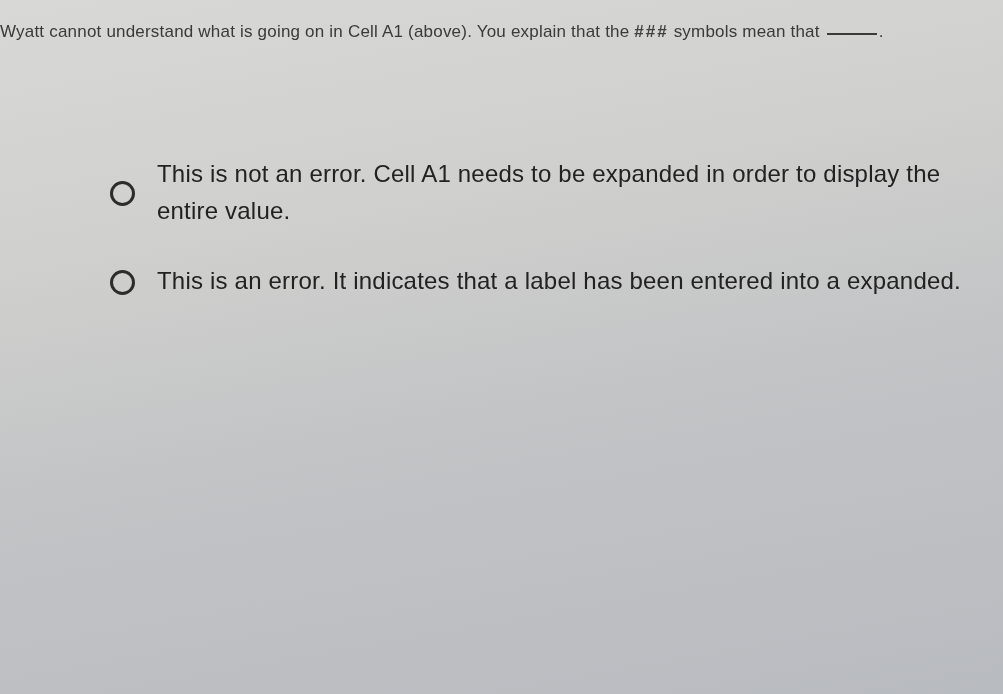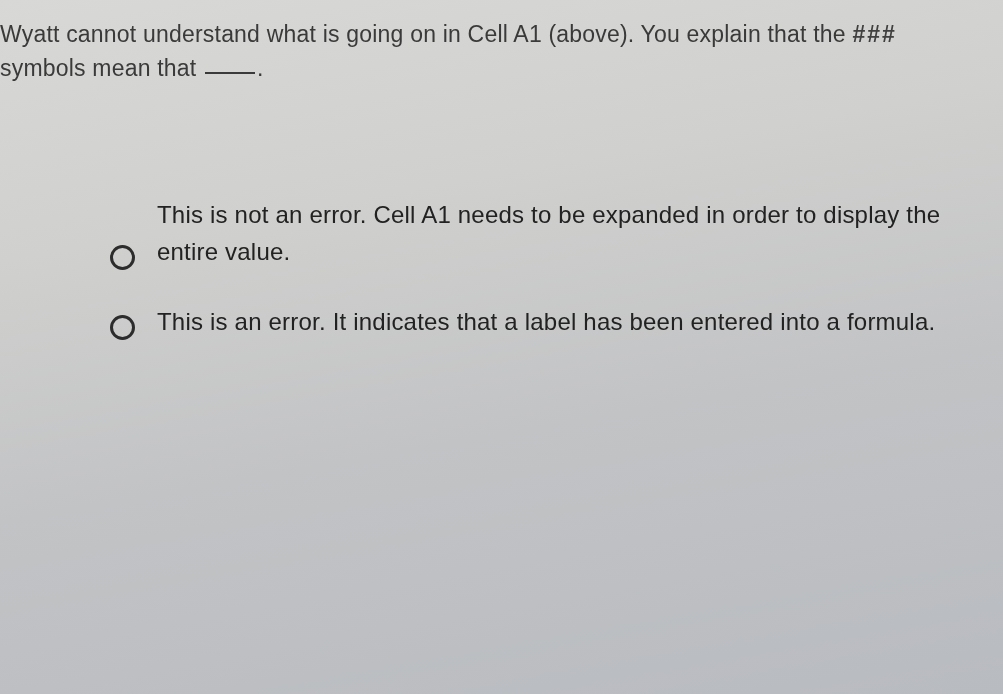--- a/index.html
+++ b/index.html
@@ -9,39 +9,39 @@
       background: linear-gradient(170deg, #d8d8d6 0%, #d0d0ce 30%, #c2c3c5 60%, #b8bbc0 100%);
       width: 1003px;
       height: 694px;
       overflow: hidden;
       color: #2a2a2a;
     }
     .container {
       padding: 18px 0 0 0;
     }
     .question-stem {
-      font-size: 23px;
+      font-size: 17px;
       line-height: 1.45;
       color: #3a3a3a;
       padding: 0 20px 0 0;
       margin-bottom: 110px;
       letter-spacing: 0.2px;
     }
     .bold-hash {
       font-weight: 700;
       color: #404040;
       letter-spacing: 2px;
     }
     .options {
       padding-left: 110px;
       padding-right: 35px;
     }
     .option {
       display: flex;
-      align-items: flex-end;
+      align-items: center;
       margin-bottom: 33px;
       margin-top: 29px;
     }
     .radio {
       flex: 0 0 auto;
       width: 19px;
       height: 19px;
       border: 3px solid #2c2c2c;
       border-radius: 50%;
       margin-top: 4px;
@@ -77,19 +77,19 @@
   <div class="options">
 
     <div class="option">
       <div class="radio"></div>
       <div class="option-text">This is not an error. Cell A1 needs to be expanded in order to display the entire value.</div>
     </div>
 
 
     <div class="option">
       <div class="radio"></div>
-      <div class="option-text">This is an error. It indicates that a label has been entered into a formula.</div>
+      <div class="option-text">This is an error. It indicates that a label has been entered into a expanded.</div>
     </div>
 
 
   </div>
 
 </div>
 
 </body></html>

